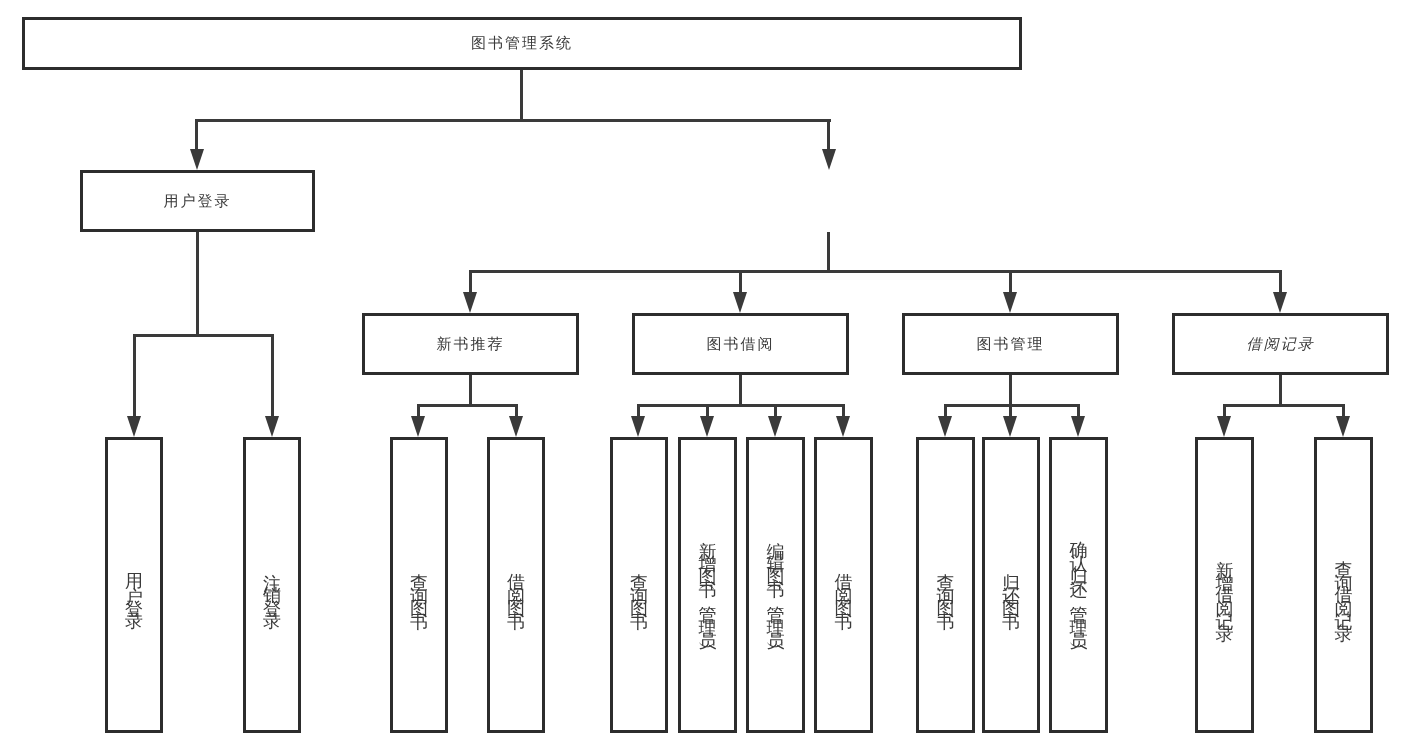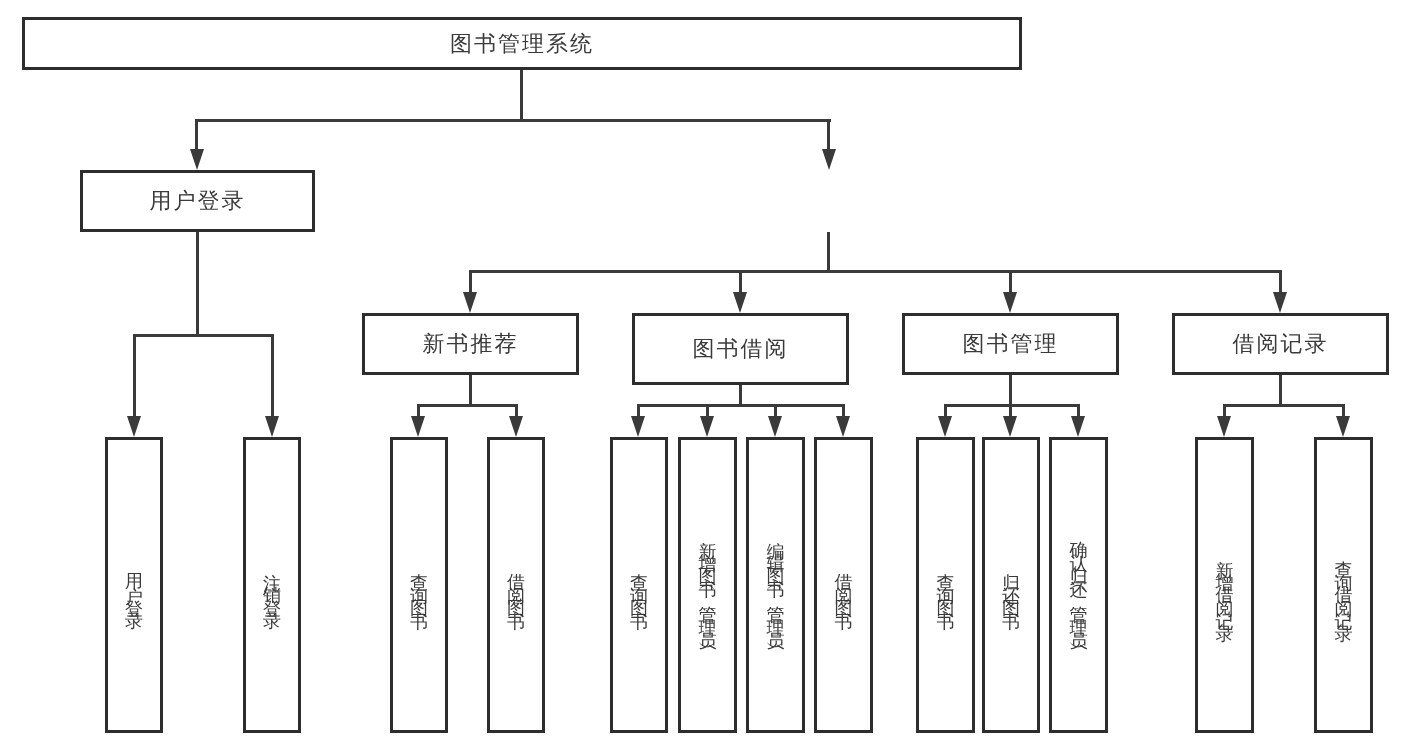--- a/index.html
+++ b/index.html
@@ -4,21 +4,21 @@
 <style>
   html,body{margin:0;padding:0;background:#ffffff;}
   .canvas{
     position:relative;width:1405px;height:747px;background:#ffffff;
     font-family:"Liberation Sans","DejaVu Sans",sans-serif;color:#3a3a3a;overflow:hidden;
   }
   
   .box{
     position:absolute;box-sizing:border-box;border:3px solid #2d2d2d;background:#ffffff;
     display:flex;align-items:center;justify-content:center;
-    font-size:22px;letter-spacing:2px;color:#3a3a3a;
+    font-size:15px;letter-spacing:2px;color:#3a3a3a;
   }
   .vbox{
     position:absolute;box-sizing:border-box;border:3px solid #2d2d2d;background:#ffffff;
     display:flex;align-items:center;justify-content:center;
   }
   .vtext{
     writing-mode:vertical-rl;text-orientation:mixed;
     font-size:18px;letter-spacing:13px;line-height:1;color:#3a3a3a;white-space:nowrap;
   }
   
@@ -100,27 +100,27 @@
     <span>图书管理系统</span>
   </div>
 
   <div class="box" style="left:80px;top:170px;width:235px;height:62px;">
     <span>用户登录</span>
   </div>
 
   <div class="box" style="left:362px;top:313px;width:217px;height:62px;">
     <span>新书推荐</span>
   </div>
-  <div class="box" style="left:632px;top:313px;width:217px;height:72px;">
+  <div class="box" style="left:632px;top:313px;width:217px;height:62px;">
     <span>图书借阅</span>
   </div>
   <div class="box" style="left:902px;top:313px;width:217px;height:62px;">
     <span>图书管理</span>
   </div>
-  <div class="box" style="left:1172px;top:313px;width:217px;height:62px;">
+  <div class="box" style="left:1172px;top:313px;width:217px;height:62px;font-style:italic;">
     <span>借阅记录</span>
   </div>
 
   <div class="vbox" style="left:105px;top:437px;width:58px;height:296px;">
     <span class="vtext">用户登录</span>
   </div>
   <div class="vbox" style="left:243px;top:437px;width:58px;height:296px;">
     <span class="vtext">注销登录</span>
   </div>
 

